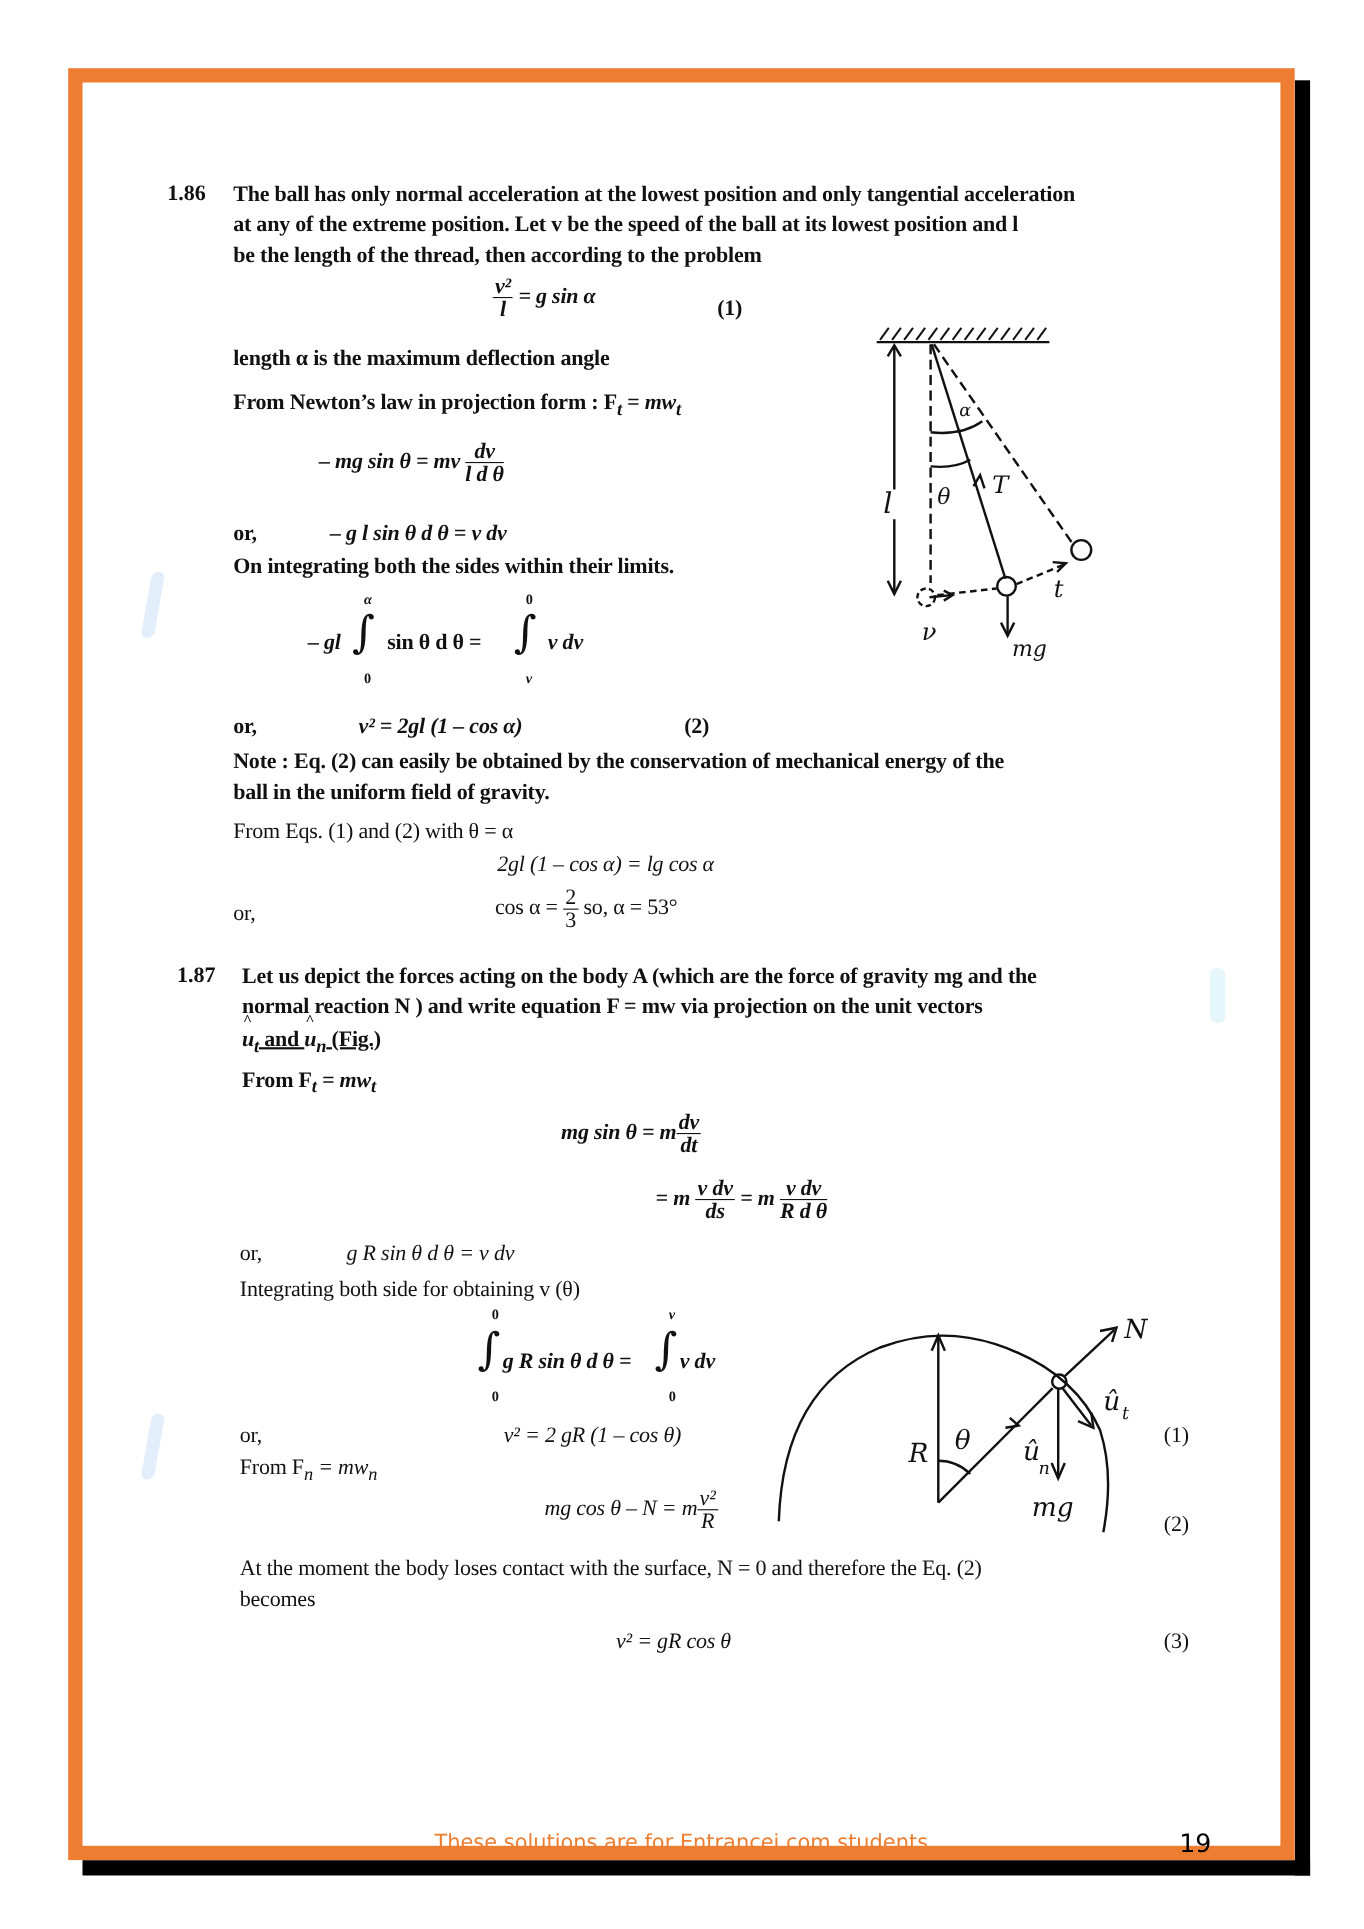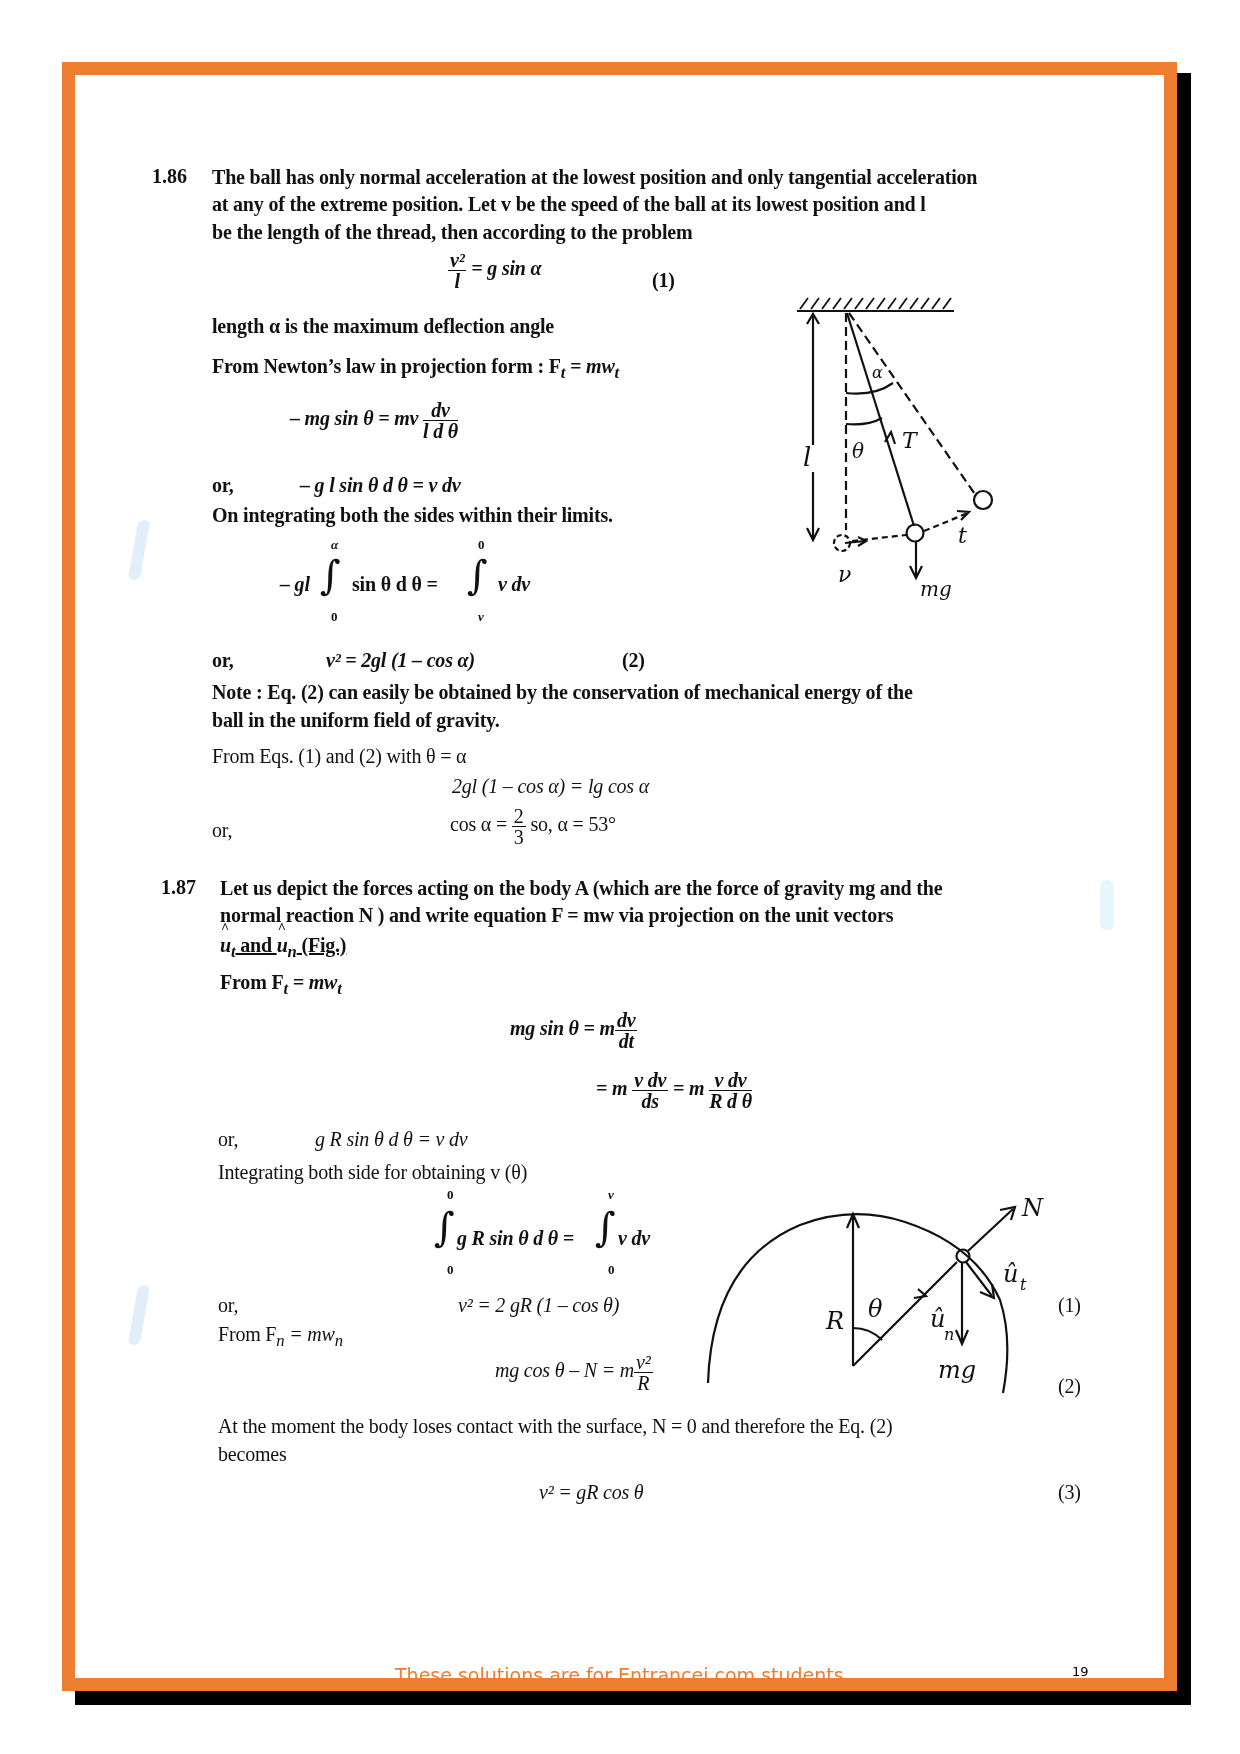--- a/index.html
+++ b/index.html
@@ -14,21 +14,21 @@
   .i{font-style:italic;}
   .pnum{position:absolute;font-size:20px;font-weight:bold;}
   .frac{display:inline-block;vertical-align:middle;text-align:center;line-height:20px;}
   .frac .num{display:block;border-bottom:1.5px solid #111;padding:0 2px;}
   .frac .den{display:block;}
   .lim{position:absolute;font-size:13px;font-weight:bold;}
   .intg{position:absolute;font-size:40px;font-weight:normal;font-family:"DejaVu Serif",serif;}
   .footer{position:absolute;left:395px;top:1664px;font-family:"DejaVu Sans","Liberation Sans",sans-serif;
           font-size:19px;color:#ED7D31;white-space:nowrap;}
   .pageno{position:absolute;left:1072px;top:1664px;font-family:"DejaVu Sans","Liberation Sans",sans-serif;
-          font-size:13px;color:#000;}
+          font-size:23px;color:#000;}
   svg{position:absolute;overflow:visible;}
   .hat{position:relative;display:inline-block;}
   .hat::before{content:"^";position:absolute;left:1px;top:-16px;font-size:14px;font-style:normal;}
   .deco{position:absolute;border-radius:50%;}
 </style>
 </head>
 <body>
 
 <div class="shadow-r"></div>
 <div class="shadow-b"></div>
@@ -184,21 +184,21 @@
   <span class="i">= mw</span><sub class="i">n</sub>
 </div>
 
 <div class="t n i" style="left:495px;top:1352px;">
   <span>mg cos θ – N = m</span><span class="frac"><span class="num">v²</span><span class="den">R</span></span>
 </div>
 <div class="t n" style="left:1058px;top:1374px;">(2)</div>
 
 <div class="t n" style="left:218px;top:1414px;">At the moment the body loses contact with the surface, N = 0 and therefore the Eq. (2)</div>
 <div class="t n" style="left:218px;top:1442px;">becomes</div>
-<div class="t n i" style="left:539px;top:1480px;font-style:italic;">v² = gR cos θ</div>
+<div class="t n i" style="left:560px;top:1480px;font-style:italic;">v² = gR cos θ</div>
 <div class="t n" style="left:1058px;top:1480px;">(3)</div>
 
 <svg style="left:0;top:0;" width="1240" height="1754" viewBox="0 0 1240 1754">
   <g stroke="#111" stroke-width="2.2" fill="none">
     <path d="M708 1383 Q712 1262 800 1225 Q853 1205 905 1222 Q975 1245 1000 1300 Q1013 1340 1003 1393"></path>
     <line x1="853" y1="1366" x2="853" y2="1216"></line>
     <polyline points="847,1228 853,1214 859,1228"></polyline>
     <line x1="853" y1="1366" x2="957" y2="1262"></line>
     <polyline points="918,1289 926,1296 914,1298"></polyline>
     <path d="M853 1328 Q870 1328 882 1340"></path>

